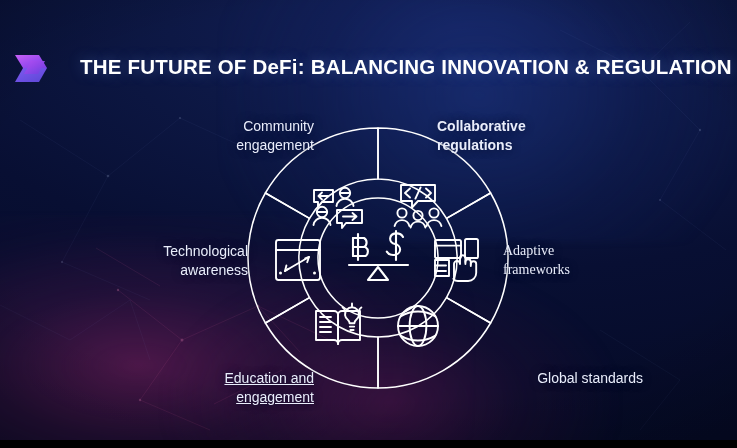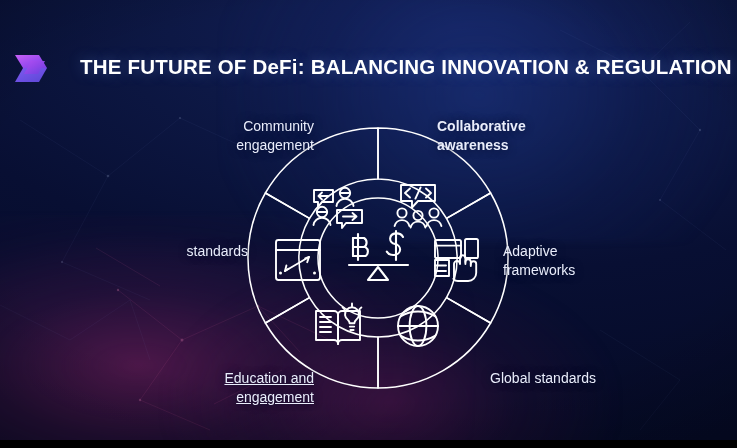--- a/index.html
+++ b/index.html
@@ -39,23 +39,23 @@
   
   .diagram{position:absolute;left:168px;top:104px;width:420px;height:320px;}
   .diagram svg{display:block;width:420px;height:320px;overflow:visible;}
 
   
   .lbl{position:absolute;color:#e9edfb;font-size:14px;line-height:18.5px;
        text-shadow:0 0 9px rgba(10,18,50,.95);}
   .lbl-community   {left:128px;  top:117px; width:186px; text-align:right;}
   .lbl-collab      {left:437px;  top:117px; width:190px; text-align:left;font-weight:bold;}
   .lbl-tech        {left:88px;   top:242px; width:160px; text-align:right;}
-  .lbl-adaptive    {left:503px;  top:242px; width:170px; text-align:left;}
+  .lbl-adaptive    {left:503px;  top:242px; width:170px; text-align:left;font-family:Liberation Serif, serif;}
   .lbl-education   {left:122px;  top:369px; width:192px; text-align:right;text-decoration:underline;}
-  .lbl-global      {left:443px;  top:369px; width:200px; text-align:center;}
+  .lbl-global      {left:443px;  top:369px; width:200px; text-align:right;}
 </style>
 </head>
 <body>
 
 <div id="slide">
 
   <div class="bg-base"></div>
   <div class="bg-glow-blue"></div>
   <div class="bg-glow-purple"></div>
   <div class="bg-glow-magenta"></div>
@@ -298,35 +298,36 @@
   </svg>
   </div>
 
   <div class="lbl lbl-community">
     <div>Community</div>
     <div>engagement</div>
   </div>
 
   <div class="lbl lbl-collab">
     <div>Collaborative</div>
-    <div>awareness</div>
+    <div>regulations</div>
   </div>
 
   <div class="lbl lbl-adaptive">
     <div>Adaptive</div>
     <div>frameworks</div>
   </div>
 
   <div class="lbl lbl-global">
     <div>Global standards</div>
   </div>
 
   <div class="lbl lbl-education">
     <div>Education and</div>
     <div>engagement</div>
   </div>
 
   <div class="lbl lbl-tech">
-    <div>standards</div>
+    <div>Technological</div>
+    <div>awareness</div>
   </div>
 
   <div class="letterbox"></div>
 </div>
 
 </body></html>

